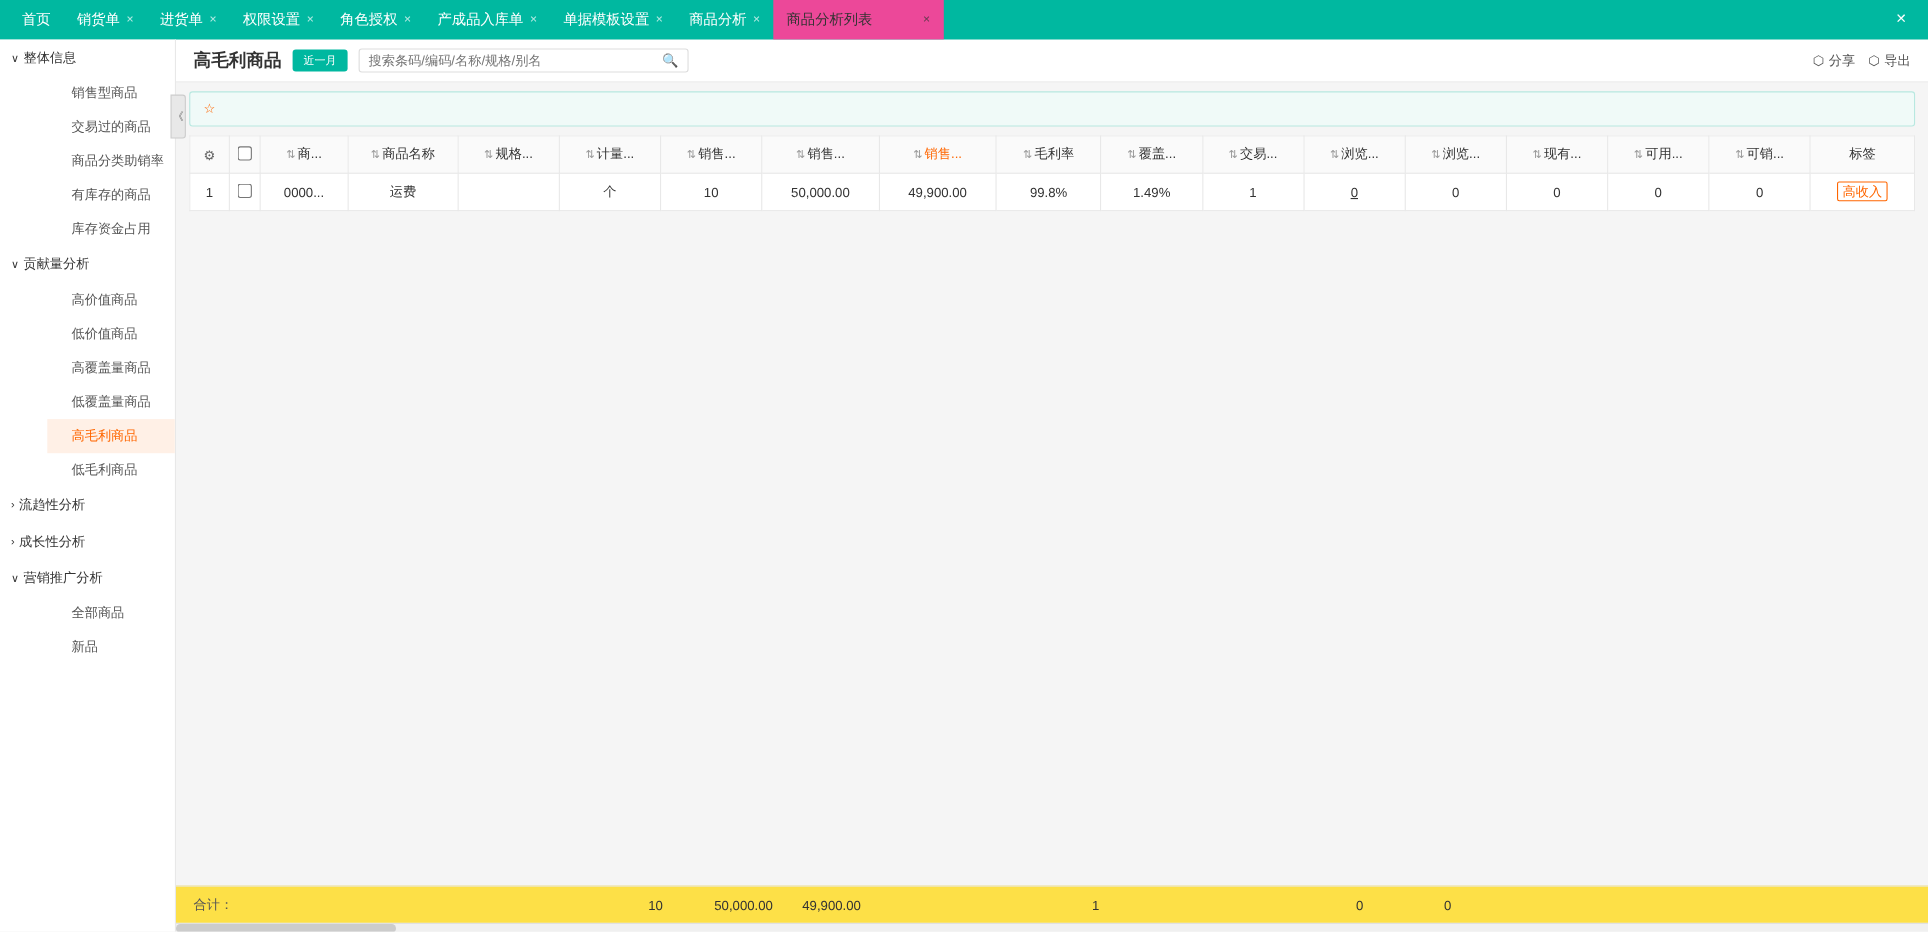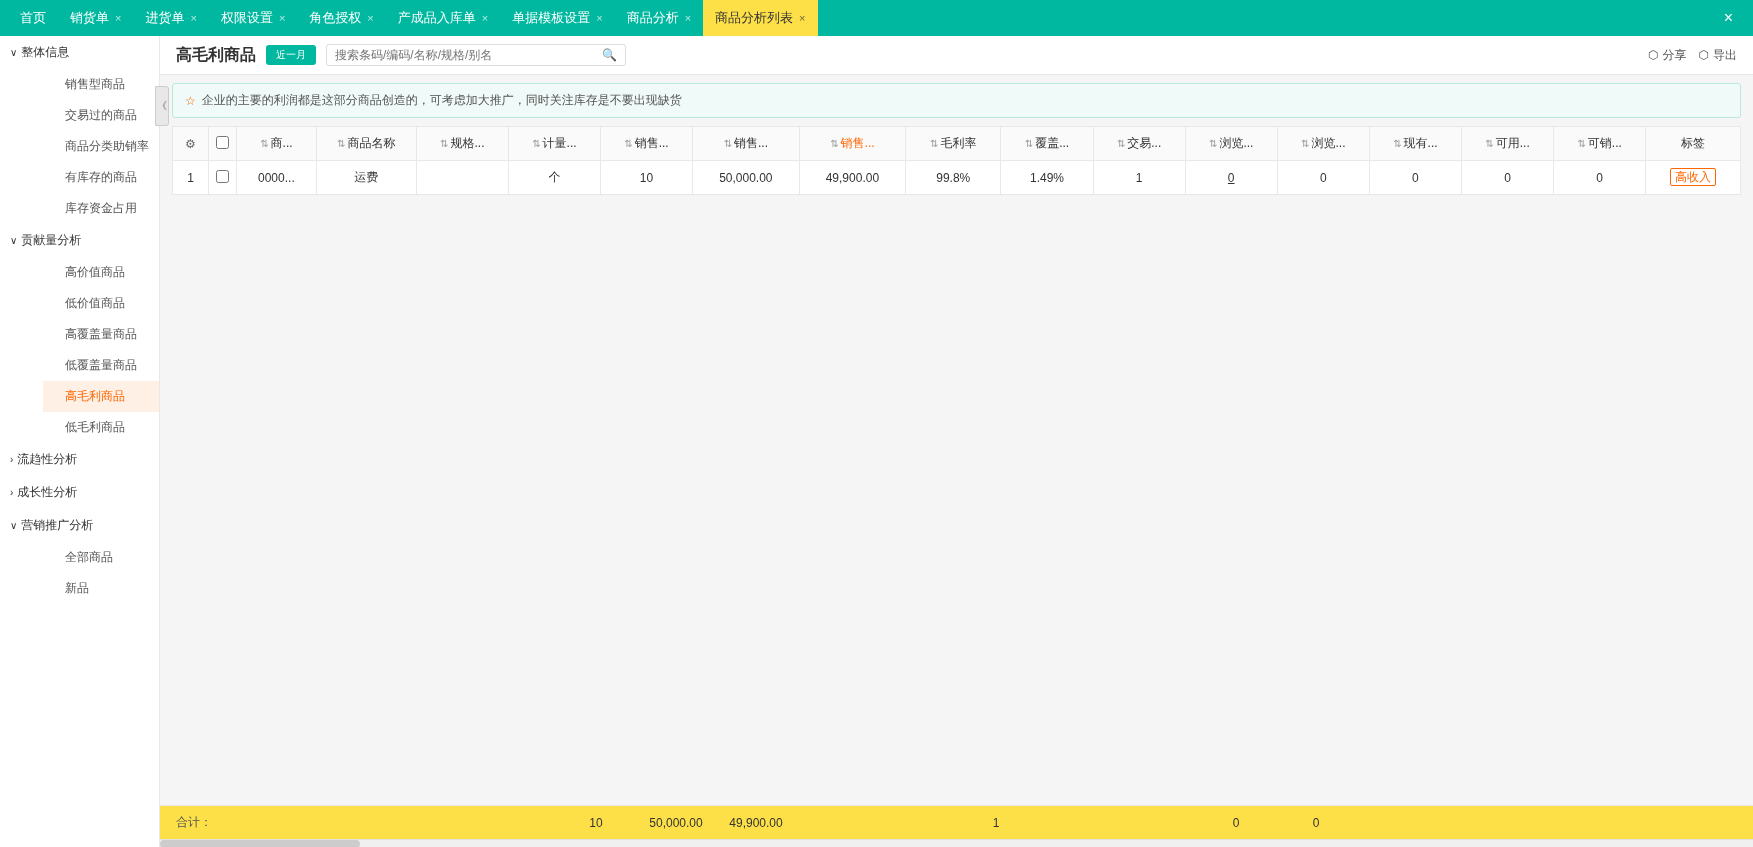--- a/index.html
+++ b/index.html
@@ -17,21 +17,21 @@
     .top-nav .nav-item {
       padding: 0 12px;
       height: 36px;
       display: flex;
       align-items: center;
       cursor: pointer;
       font-size: 13px;
       white-space: nowrap;
       color: white;
     }
-    .top-nav .nav-item.active { background: #fde047; color: #333; }
+    .top-nav .nav-item.active { background: #ec4899; color: #333; gap: 40px; }
     .top-nav .nav-item .close-btn {
       margin-left: 6px;
       font-size: 11px;
       opacity: 0.7;
       cursor: pointer;
     }
     .top-nav .spacer { flex: 1; }
     .top-nav .window-close {
       padding: 0 12px;
       cursor: pointer;
@@ -389,21 +389,20 @@
         </div>
         <div class="action-btn">
           <span>⬡</span>
           <span>导出</span>
         </div>
       </div>
     </div>
 
     <div class="info-banner">
       <span class="star-icon">☆</span>
-      <span>企业的主要的利润都是这部分商品创造的，可考虑加大推广，同时关注库存是不要出现缺货</span>
     </div>
 
     <div class="table-container">
       <table>
         <thead>
           <tr>
             <th style="width:36px;">
               <span class="settings-icon">⚙</span>
             </th>
             <th style="width:28px;">

